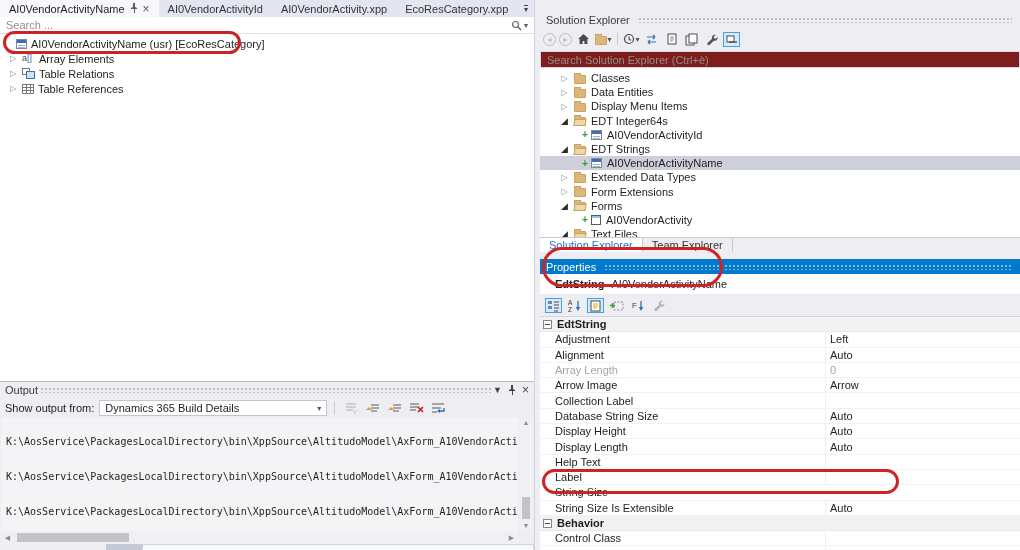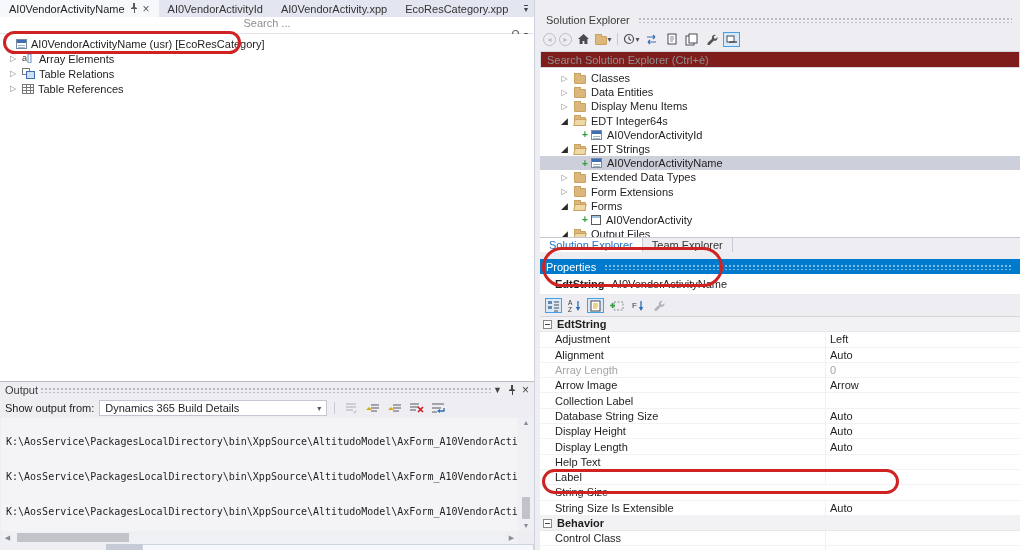--- a/index.html
+++ b/index.html
@@ -14,21 +14,21 @@
               background:#eeeef2; border-left:1px solid #cfd3de; }
 
   .doc-tabs { height:17px; background:#e3e6f0; display:flex; align-items:stretch; }
   .tab { display:flex; align-items:center; gap:5px; padding:0 9px; color:#333; white-space:nowrap; }
   .tab.active { background:#f7f8fb; color:#1e1e1e; }
   .tab .x { font-size:12px; line-height:10px; color:#5a5a5a; }
   .ovf { margin-left:auto; margin-right:6px; align-self:center; color:#444; font-size:8px;
          border-top:1px solid #444; padding-top:0px; line-height:7px; }
 
   .search-row { height:17px; background:#fff; border-bottom:1px solid #e2e2ea;
-                display:flex; align-items:center; padding:0 6px; color:#8f8f8f;flex-direction:column; }
+                display:flex; align-items:center; padding:0 6px; color:#8f8f8f; }
   .search-row .mag { margin-left:auto; display:flex; align-items:center; gap:2px; color:#666; }
 
   .doc-tree { position:relative; height:347px; background:#fff; padding-top:2px; }
   .drow { height:15px; display:flex; align-items:center; gap:4px; white-space:nowrap; }
   .drow .arrow { width:10px; text-align:center; color:#8a8a8a; font-size:8px; }
   .drow.root { padding-left:16px; }
   .drow.child { padding-left:8px; }
 
   
   .i-edt { width:11px; height:10px; border:1px solid #7a8aa0; background:#fff; position:relative; flex:0 0 auto; }
@@ -397,21 +397,21 @@
         <span>Forms</span>
       </div>
       <div class="srow l1">
         <span class="plus">+</span>
         <span class="i-form"></span>
         <span>AI0VendorActivity</span>
       </div>
       <div class="srow l0">
         <span class="arrow exp">◢</span>
         <span class="i-folder open"></span>
-        <span>Output Files</span>
+        <span>Text Files</span>
       </div>
     </div>
 
     <div class="se-tabs">
       <span class="se-tab active">
         <span>Solution Explorer</span>
       </span>
       <span class="se-tab">
         <span>Team Explorer</span>
       </span>

